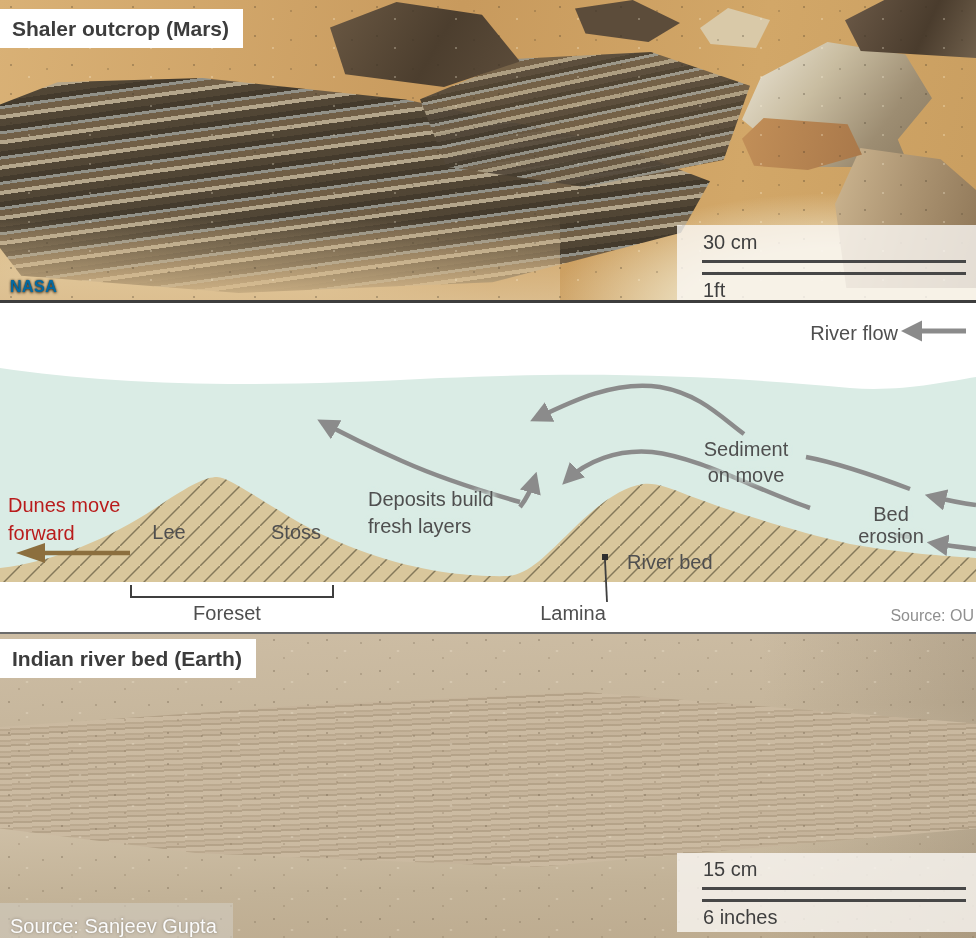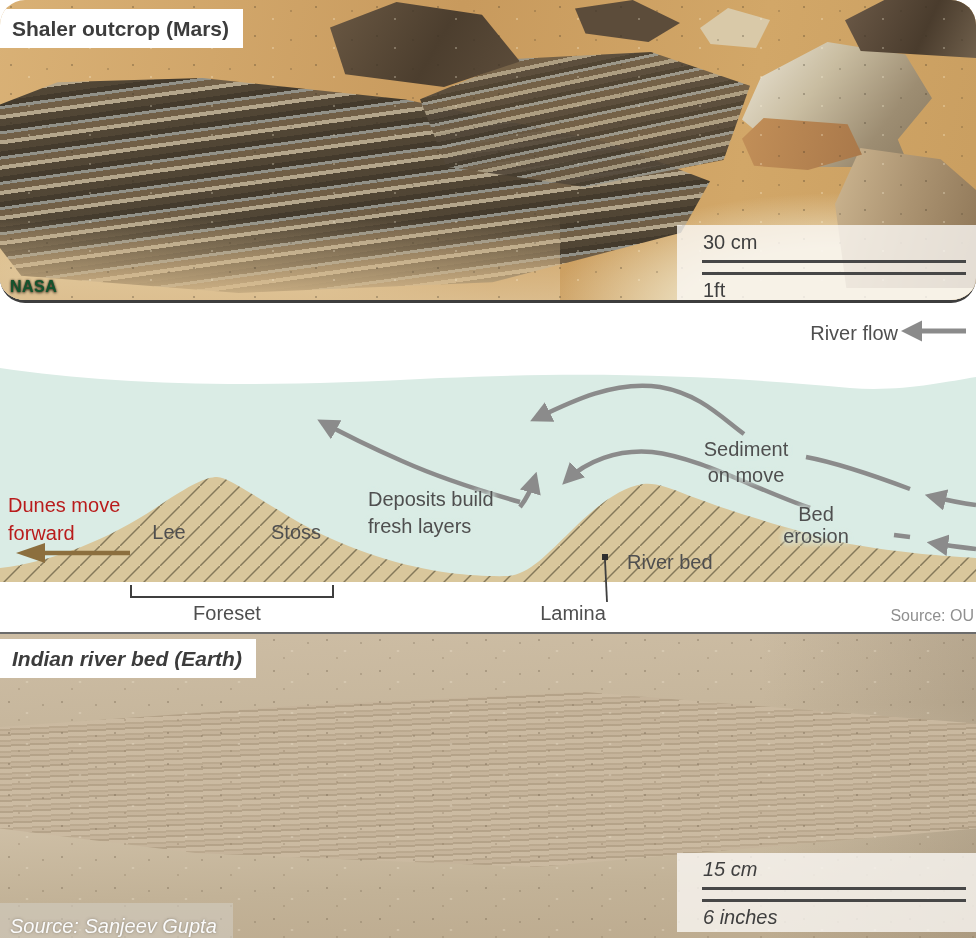--- a/index.html
+++ b/index.html
@@ -8,21 +8,21 @@
   #app *{box-sizing:border-box;}
   .label-box{position:absolute;background:#ffffff;color:#3c3c3c;font-weight:bold;
              font-size:21px;line-height:24px;padding:8px 14px 7px 12px;white-space:nowrap;}
   .scale-box{position:absolute;left:677px;width:299px;background:rgba(250,248,244,0.8);
              color:#3f3f3f;font-size:20px;line-height:22px;}
   .scale-text{margin-left:26px;white-space:nowrap;}
   .scale-line{height:3px;background:#474747;margin-left:25px;width:264px;}
 
   
   .photo-top{position:absolute;left:0;top:0;width:976px;height:303px;overflow:hidden;
-             border-bottom:3px solid #3d3d3d;border-radius:25px;}
+             border-bottom:3px solid #3d3d3d;}
   .mars-base{position:absolute;left:0;top:0;right:0;bottom:0;background:
      radial-gradient(420px 170px at 86% 104%, #e9d9b6 0 38%, rgba(233,217,182,0) 70%),
      radial-gradient(520px 220px at 16% 108%, #e4cfa4 0 34%, rgba(228,207,164,0) 66%),
      linear-gradient(100deg,#d9b176,#c89a5d 45%,#d2a768 75%,#c99e60);}
   .strata-a{position:absolute;left:-15px;top:78px;width:725px;height:215px;opacity:.96;
      clip-path:polygon(0 15%,10% 2%,30% 0%,58% 10%,86% 30%,100% 48%,96% 72%,70% 95%,35% 100%,5% 92%,0 70%);
      background:repeating-linear-gradient(172deg,#3e362a 0 5px,#8f9089 5px 8px,#6d5c45 8px 14px,#b3a68d 14px 18px,#4c4233 18px 25px);}
   .strata-b{position:absolute;left:420px;top:52px;width:330px;height:135px;opacity:.92;
      clip-path:polygon(0 35%,30% 5%,70% 0,100% 25%,92% 80%,50% 100%,8% 85%);
      background:repeating-linear-gradient(168deg,#463d2f 0 4px,#97968c 4px 7px,#6d5c45 7px 13px,#ab9e84 13px 17px,#53483a 17px 23px);}
@@ -46,34 +46,34 @@
      clip-path:polygon(0 50%,40% 0,100% 30%,80% 100%,15% 90%);}
   .b6{left:575px;top:0;width:105px;height:42px;background:#5c4c3a;
      clip-path:polygon(0 20%,55% 0,100% 55%,70% 100%,10% 80%);}
   .sand-wash{position:absolute;left:0;top:218px;width:560px;height:88px;
      background:linear-gradient(to top,#dcbe8f,rgba(220,190,143,0));}
   .mars-speckle{position:absolute;left:0;top:0;right:0;bottom:0;opacity:.5;background-image:
      radial-gradient(2px 2px at 11px 7px, rgba(60,50,35,.55) 40%, transparent 60%),
      radial-gradient(2px 2px at 29px 19px, rgba(255,246,222,.55) 40%, transparent 60%),
      radial-gradient(2px 2px at 47px 11px, rgba(60,50,35,.4) 40%, transparent 60%);
      background-size:61px 29px;}
-  .nasa-credit{position:absolute;left:10px;top:278px;color:#14532d;font-weight:bold;
+  .nasa-credit{position:absolute;left:10px;top:278px;color:#0369a1;font-weight:bold;
      font-size:16px;letter-spacing:.5px;text-shadow:0 1px 3px rgba(50,40,25,.95),0 0 2px rgba(50,40,25,.8);}
 
   
   .diagram{position:absolute;left:0;top:306px;width:976px;height:326px;background:#fff;}
   .diagram svg{position:absolute;left:0;top:0;}
   .dlabel{position:absolute;color:#4f4f4f;font-size:20px;line-height:27px;white-space:nowrap;}
   .halo{text-shadow:0 0 6px #daece5,0 0 6px #daece5,0 0 5px #daece5;}
   .center{text-align:center;}
   .right{text-align:right;}
 
   
   .photo-bottom{position:absolute;left:0;top:632px;width:976px;height:306px;overflow:hidden;
-     border-top:2px solid #6b6b6b;font-style:italic;}
+     border-top:2px solid #6b6b6b;}
   .earth-base{position:absolute;left:0;top:0;right:0;bottom:0;background:
      linear-gradient(90deg,rgba(0,0,0,0) 78%,rgba(110,95,75,.22)),
      linear-gradient(178deg,#cdbda4,#c6b69c 30%,#cfc0a7 55%,#c2b297 80%,#bdab8f);}
   .earth-lam{position:absolute;left:0;top:58px;width:976px;height:175px;opacity:.9;
      clip-path:polygon(0 20%,30% 8%,60% 0,100% 18%,100% 78%,55% 100%,20% 92%,0 78%);
      background:repeating-linear-gradient(177deg,#cbbaa1 0 4px,#b9a78d 4px 6px,#c5b39a 6px 9px,#b2a086 9px 11px);}
   .earth-speckle{position:absolute;left:0;top:0;right:0;bottom:0;opacity:.55;background-image:
      radial-gradient(2px 2px at 9px 6px, rgba(90,75,55,.5) 40%, transparent 60%),
      radial-gradient(3px 2px at 27px 17px, rgba(245,235,215,.5) 40%, transparent 60%),
      radial-gradient(2px 2px at 43px 9px, rgba(90,75,55,.38) 40%, transparent 60%),
@@ -186,21 +186,21 @@
     <div class="dlabel center" style="left:138px;top:213px;width:62px;">Lee</div>
     <div class="dlabel center" style="left:262px;top:213px;width:68px;">Stoss</div>
     <div class="dlabel halo" style="left:368px;top:180px;">
       <div>Deposits build</div>
       <div>fresh layers</div>
     </div>
     <div class="dlabel center halo" style="left:678px;top:130px;width:136px;line-height:26px;">
       <div>Sediment</div>
       <div>on move</div>
     </div>
-    <div class="dlabel center halo" style="left:758px;top:197px;width:116px;line-height:22px;">
+    <div class="dlabel center halo" style="left:833px;top:197px;width:116px;line-height:22px;">
       <div>Bed</div>
       <div>erosion</div>
     </div>
     <div class="dlabel" style="left:627px;top:235px;margin-top:8px;">River bed</div>
     <div class="dlabel center" style="left:165px;top:294px;width:124px;">Foreset</div>
     <div class="dlabel center" style="left:511px;top:294px;width:124px;">Lamina</div>
     <div class="dlabel right" style="left:830px;top:296px;width:144px;font-size:16px;color:#8f8f8f;">Source: OU</div>
   </div>
 
   <div class="photo-bottom">

